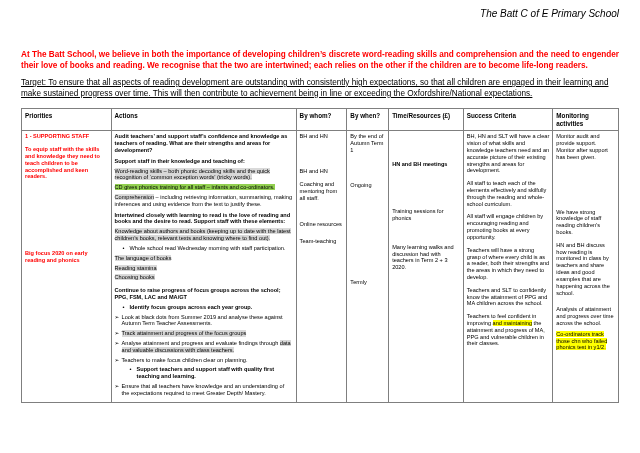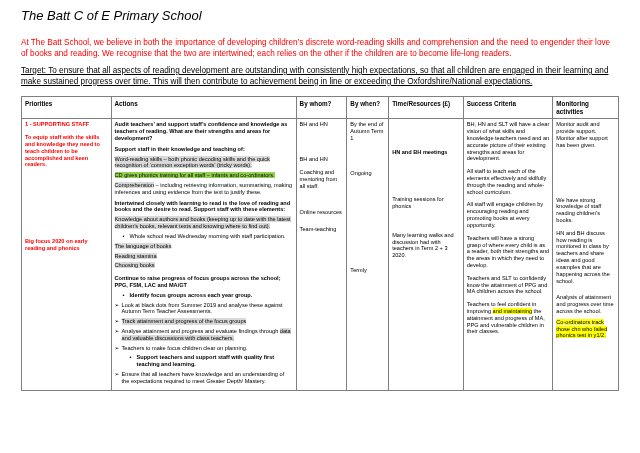--- a/index.html
+++ b/index.html
@@ -1,23 +1,23 @@
 <!DOCTYPE html>
 <html><head>
 <meta charset="utf-8">
 <style>
   html,body{margin:0;padding:0;background:#e8e8e8;}
   .page{
     width:640px;height:453px;background:#ffffff;box-sizing:border-box;
     padding:8px 21px 4px 21px;overflow:hidden;
     font-family:"Liberation Sans",sans-serif;color:#000;
   }
-  .doc-title{text-align:left;font-style:italic;font-size:13px;margin-bottom:15px;}
+  .doc-title{text-align:right;font-style:italic;font-size:10px;margin-bottom:31px;}
   .heading{font-weight:bold;text-decoration:underline;font-size:8.4px;white-space:pre-wrap;margin-bottom:7px;}
-  .intro{color:#ff0000;font-weight:normal;font-size:8.2px;line-height:1.28;margin:0 0 7px 0;}
+  .intro{color:#ff0000;font-weight:bold;font-size:8.2px;line-height:1.28;margin:0 0 7px 0;}
   .target{font-weight:normal;text-decoration:underline;font-size:8.2px;line-height:1.28;margin:0 0 9px 0;}
   .plan{font-weight:bold;font-size:8.2px;line-height:1.28;margin:0 0 30px 0;}
   table{width:100%;border-collapse:collapse;table-layout:fixed;font-size:5.6px;line-height:1.22;}
   th,td{border:1px solid #7f7f7f;vertical-align:top;text-align:left;padding:2px 3px;}
   th{font-weight:bold;font-size:6.3px;padding:3px;}
   td p{margin:0 0 3px 0;}
   .red{color:#ff0000;font-weight:bold;}
   .b{font-weight:bold;}
   .hl{background:#d9d9d9;}
   .hlg{background:#92d050;}

